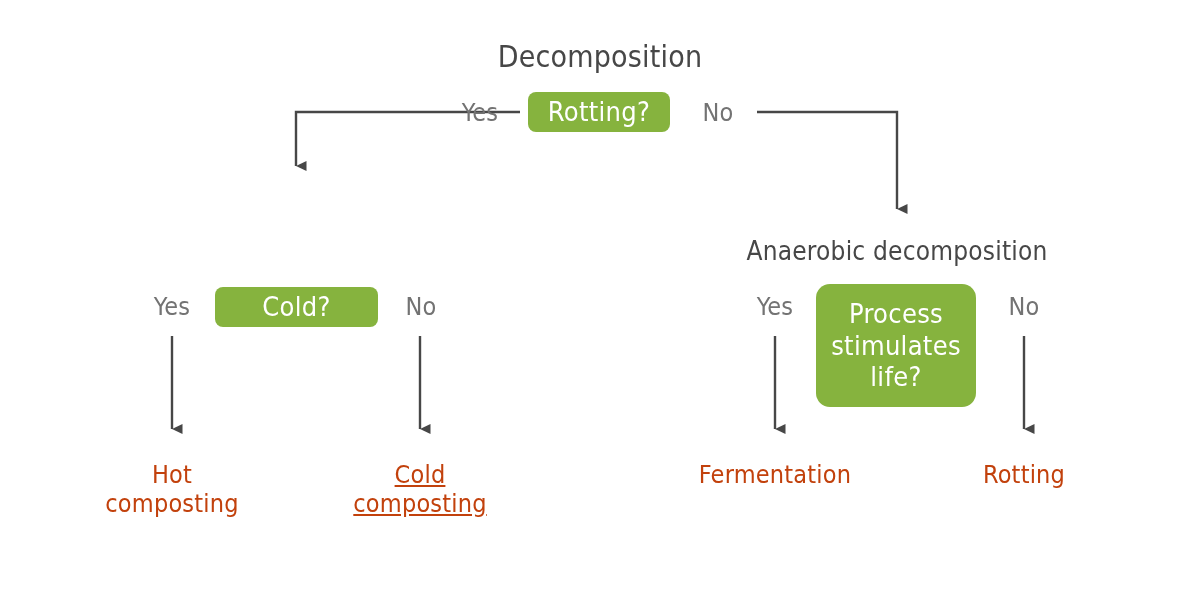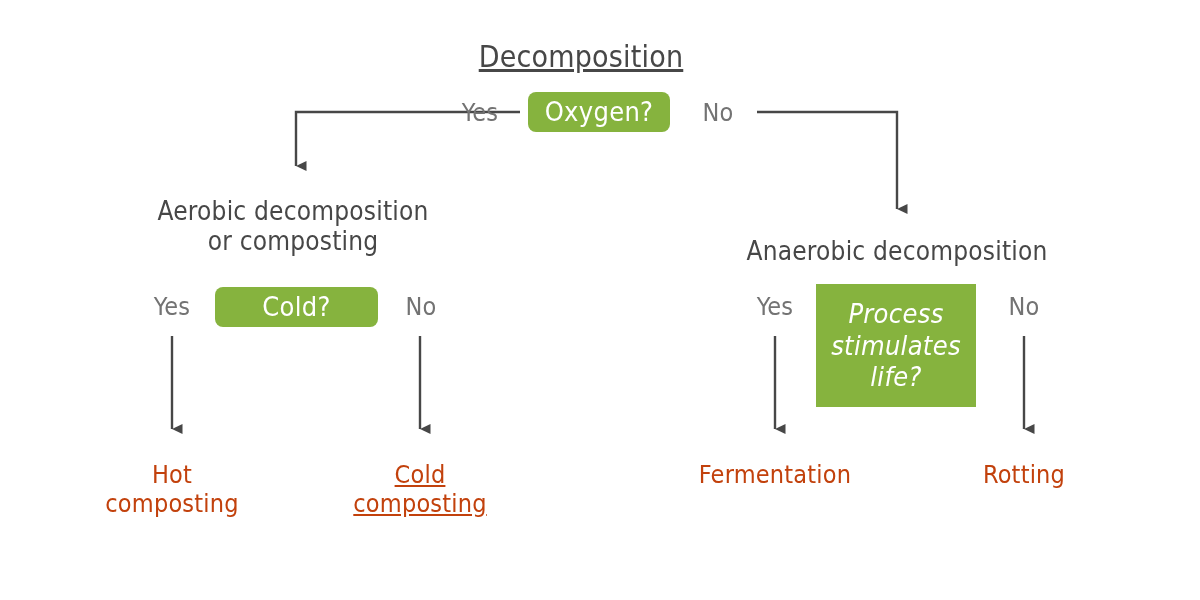--- a/index.html
+++ b/index.html
@@ -70,23 +70,22 @@
     align-items: center;
     justify-content: center;
     text-align: center;
     font-size: 27px;
     line-height: 1.18;
     white-space: pre-line;
     letter-spacing: 0.3px;
     box-sizing: border-box;
   }
   .chip.multi {
-    border-radius: 0;
+    border-radius: 14px;
     padding: 6px 10px;
-    font-style: italic;
   }
 </style>
 </head>
 <body>
 
 <div id="chart">
 
   <svg class="edges" viewBox="0 0 1200 600" width="1200" height="600" aria-hidden="true">
     <defs>
       <marker id="ah" markerWidth="10" markerHeight="11" refX="5" refY="10.5" orient="auto" markerUnits="userSpaceOnUse">
@@ -100,30 +99,28 @@
 
     <path d="M172,336 L172,429" fill="none" stroke="#474747" stroke-width="2.4" marker-end="url(#ah)"></path>
 
     <path d="M420,336 L420,429" fill="none" stroke="#474747" stroke-width="2.4" marker-end="url(#ah)"></path>
 
     <path d="M775,336 L775,429" fill="none" stroke="#474747" stroke-width="2.4" marker-end="url(#ah)"></path>
 
     <path d="M1024,336 L1024,429" fill="none" stroke="#474747" stroke-width="2.4" marker-end="url(#ah)"></path>
   </svg>
 
-  <div class="node title" style="left:381px; top:40px; width:400px;text-decoration:underline;">Decomposition</div>
+  <div class="node title" style="left:400px; top:40px; width:400px;">Decomposition</div>
 
   <div class="node branch-label" style="left:440px; top:98px; width:80px;">Yes</div>
 
-  <div class="chip" style="left:528px; top:92px; width:142px; height:40px;">Oxygen?</div>
+  <div class="chip" style="left:528px; top:92px; width:142px; height:40px;">Rotting?</div>
 
   <div class="node branch-label" style="left:678px; top:98px; width:80px;">No</div>
 
-  <div class="node stage" style="left:73px; top:196px; width:440px;">Aerobic decomposition
-or composting</div>
 
   <div class="node branch-label" style="left:132px; top:292px; width:80px;">Yes</div>
 
   <div class="chip" style="left:215px; top:287px; width:163px; height:40px;">Cold?</div>
 
   <div class="node branch-label" style="left:385px; top:292px; width:72px;">No</div>
 
   <div class="node stage" style="left:677px; top:236px; width:440px;">Anaerobic decomposition</div>
 
   <div class="node branch-label" style="left:735px; top:292px; width:80px;">Yes</div>

